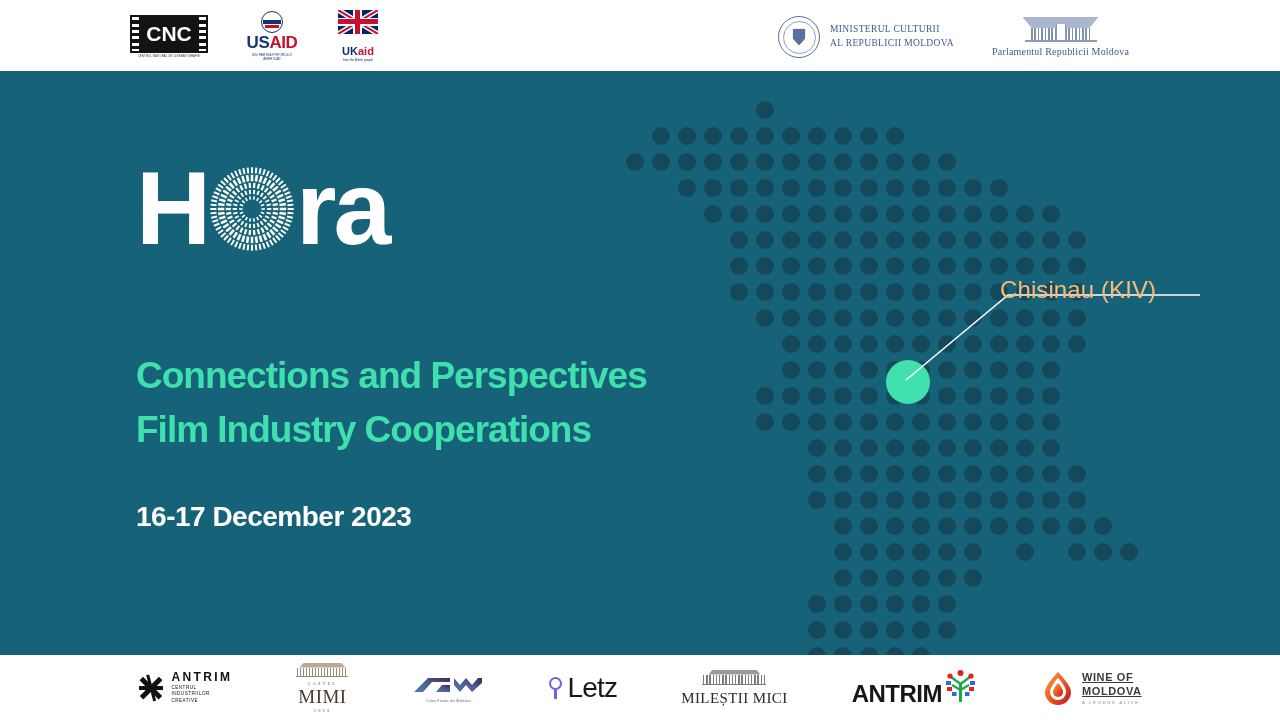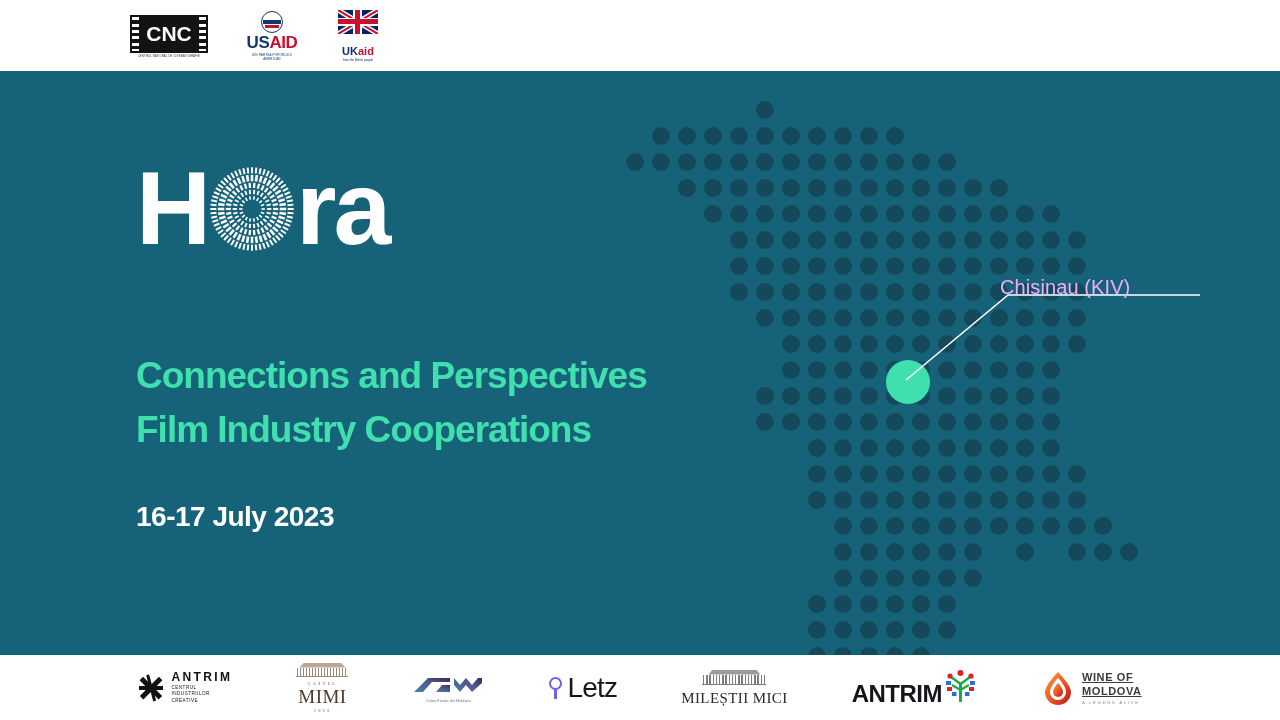--- a/index.html
+++ b/index.html
@@ -141,22 +141,22 @@
 
   
   .map { position:absolute; left:610px; top:30px; width:500px; height:530px; }
   .map-dot { position:absolute; width:18px; height:18px; border-radius:50%; background:#14495c; }
   .city-dot {
     position:absolute; width:44px; height:44px; border-radius:50%;
     background:#3FE0AE; left:276px; top:259px; z-index:3;
   }
   .leader { position:absolute; left:0; top:0; width:600px; height:400px; z-index:4; overflow:visible; }
   .city-label {
-    position:absolute; left:1000px; top:205px; color:#f0abfc;
-    font-size:20px; letter-spacing:.1px; z-index:5; white-space:nowrap;
+    position:absolute; left:1000px; top:205px; color:#fdba74;
+    font-size:24px; letter-spacing:.1px; z-index:5; white-space:nowrap;
   }
 
   
   .partner-bar {
     position:absolute; left:0; top:655px; width:1280px; height:65px; background:#ffffff;
     display:flex; align-items:center; justify-content:center; gap:64px;
   }
   .plogo { display:flex; align-items:center; }
 
   
@@ -251,20 +251,43 @@
             <div class="cw-v"></div>
           <div class="cr-h"></div>
             <div class="cr-v"></div>
         </div>
         <div class="uk-txt"><span class="k1">UK</span><span class="k2">aid</span></div>
         <div class="uk-sub">from the British people</div>
       </div>
 
     </div>
 
+    <div class="donor-right">
+
+      <div class="plogo min-wrap">
+        <div class="min-seal">
+          <div class="min-shield"></div>
+        </div>
+        <div class="min-txt">
+          <div>MINISTERUL CULTURII</div>
+          <div>AL REPUBLICII MOLDOVA</div>
+        </div>
+      </div>
+
+      <div class="plogo parl-wrap">
+        <div class="parl-bld">
+          <div class="roof"></div>
+            <div class="cols"></div>
+            <div class="center"></div>
+            <div class="base"></div>
+        </div>
+        <div class="parl-txt">Parlamentul Republicii Moldova</div>
+      </div>
+
+    </div>
   </div>
 
   <div class="hero">
 
     <div class="map">
       <div id="dot-layer">
           <div class="map-dot" style="left: 146px; top: 0px; background: rgb(20, 73, 92);"></div>
           <div class="map-dot" style="left: 42px; top: 26px; background: rgb(20, 73, 92);"></div>
           <div class="map-dot" style="left: 68px; top: 26px; background: rgb(20, 73, 92);"></div>
           <div class="map-dot" style="left: 94px; top: 26px; background: rgb(20, 73, 92);"></div>
@@ -692,21 +715,21 @@
         </span>
         <span class="ch">ra</span>
       </div>
     </div>
 
     <div class="subtitle">
       <div>Connections and Perspectives</div>
       <div>Film Industry Cooperations</div>
     </div>
 
-    <div class="event-date">16-17 July 2023</div>
+    <div class="event-date">16-17 December 2023</div>
 
   </div>
 
   <div class="partner-bar">
 
     <div class="plogo artcor">
       <div class="artcor-mark">
         <span class="a1"></span>
           <span class="a2"></span>
           <span class="a3"></span>

